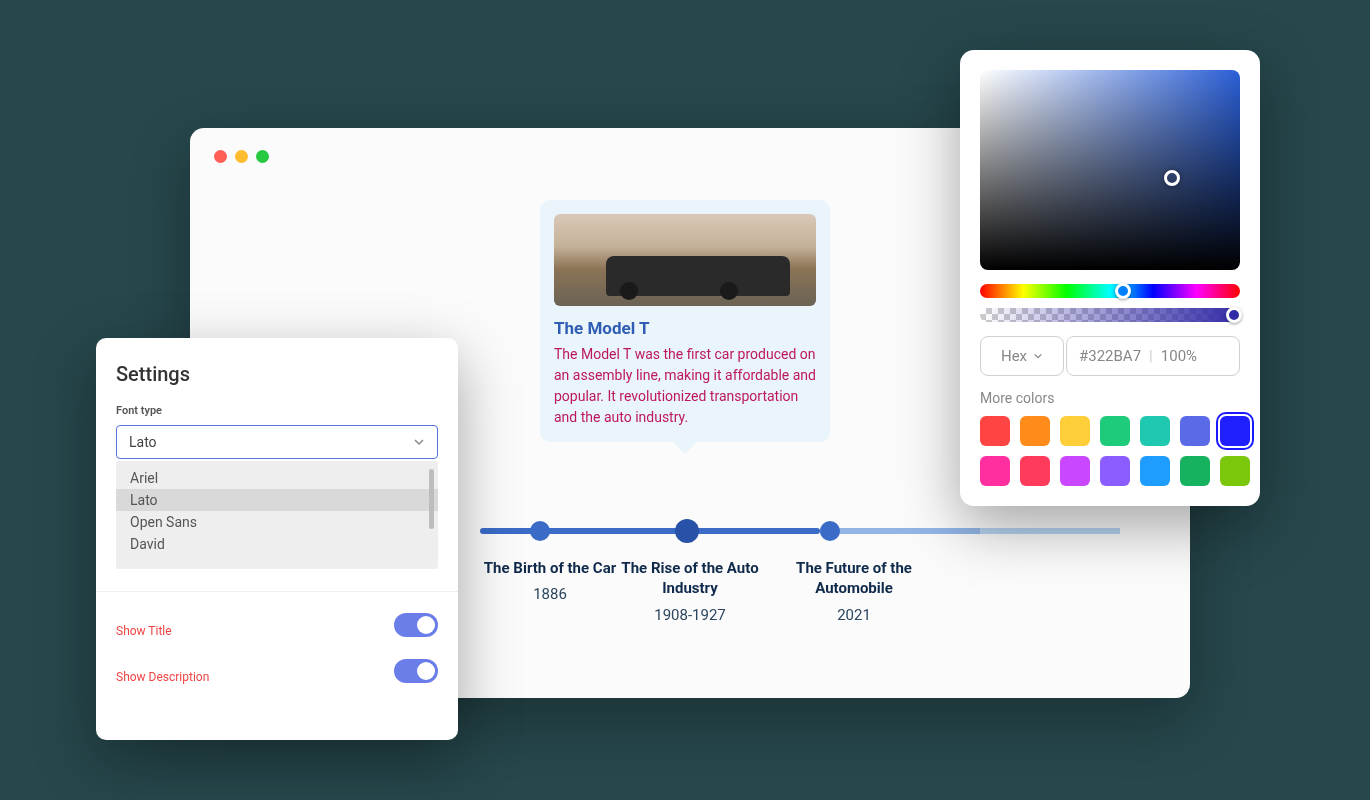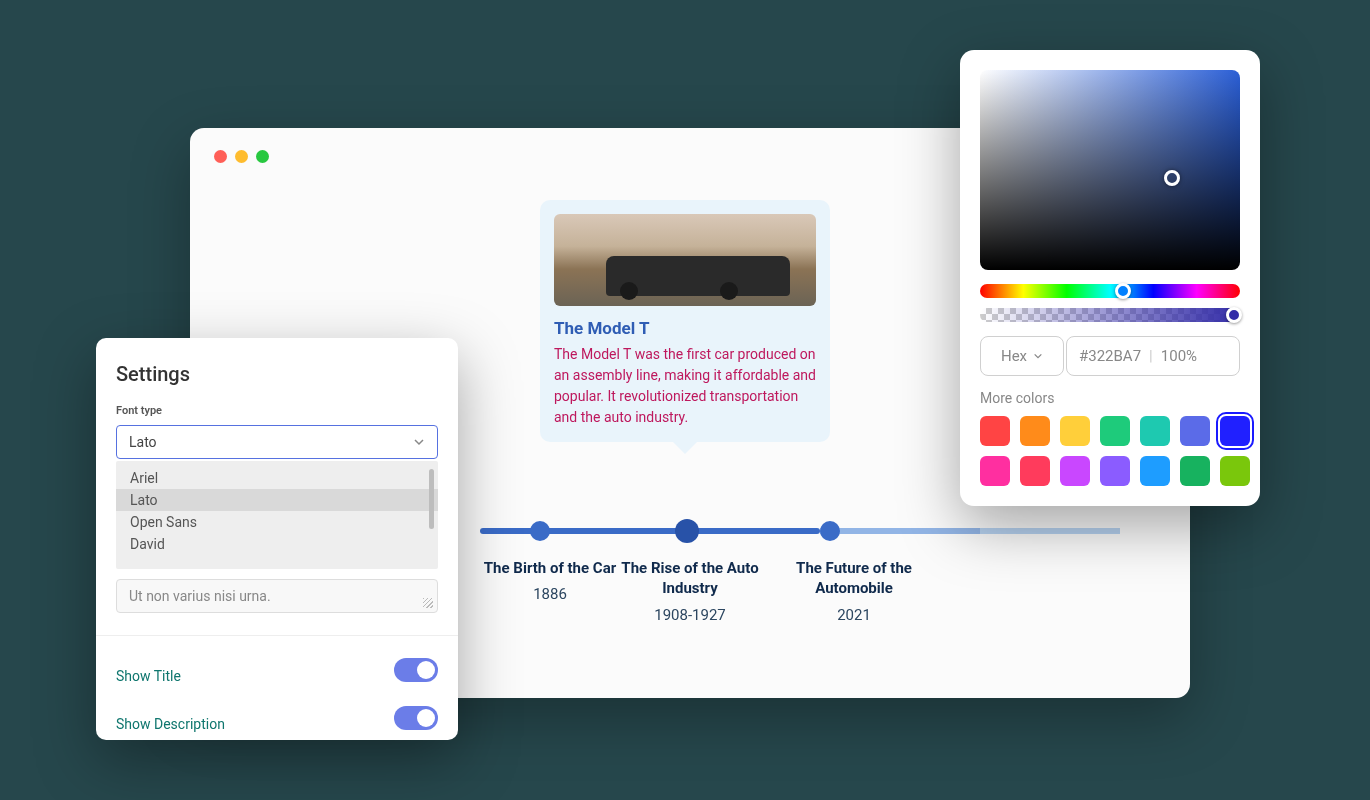--- a/index.html
+++ b/index.html
@@ -210,21 +210,21 @@
   width: 10px; height: 10px;
   background: repeating-linear-gradient(135deg, #bbb, #bbb 1px, transparent 1px, transparent 3px);
 }
 .divider {
   height: 1px; background: #eee; margin: 22px -20px 0;
 }
 .toggle-row {
   display: flex; justify-content: space-between; align-items: center;
   margin-top: 20px;
 }
-.toggle-label { font-size: 14px; color: #0f766e; margin-top: 12px; }
+.toggle-label { font-size: 12px; color: #ef4444; margin-top: 12px; }
 .toggle {
   width: 44px; height: 24px; background: #6b7de8; border-radius: 12px;
   position: relative;
 }
 .toggle::after {
   content: ''; position: absolute; right: 3px; top: 3px;
   width: 18px; height: 18px; background: #fff; border-radius: 50%;
 }
 
 
@@ -354,24 +354,20 @@
     <svg class="chevron-down" viewBox="0 0 12 12">
         <path d="M2 4 L6 8 L10 4" stroke="currentColor" stroke-width="1.5" fill="none"></path>
       </svg>
   </div>
   <div class="font-dropdown">
     <div class="font-option">Ariel</div>
     <div class="font-option selected">Lato</div>
     <div class="font-option">Open Sans</div>
     <div class="font-option">David</div>
     <div class="dropdown-scrollbar"></div>
-  </div>
-  <div class="placeholder-input">
-    <span>Ut non varius nisi urna.</span>
-    <div class="resize-handle"></div>
   </div>
   <div class="divider"></div>
   <div class="toggle-row">
     <span class="toggle-label">Show Title</span>
     <div class="toggle"></div>
   </div>
   <div class="toggle-row">
     <span class="toggle-label">Show Description</span>
     <div class="toggle"></div>
   </div>

